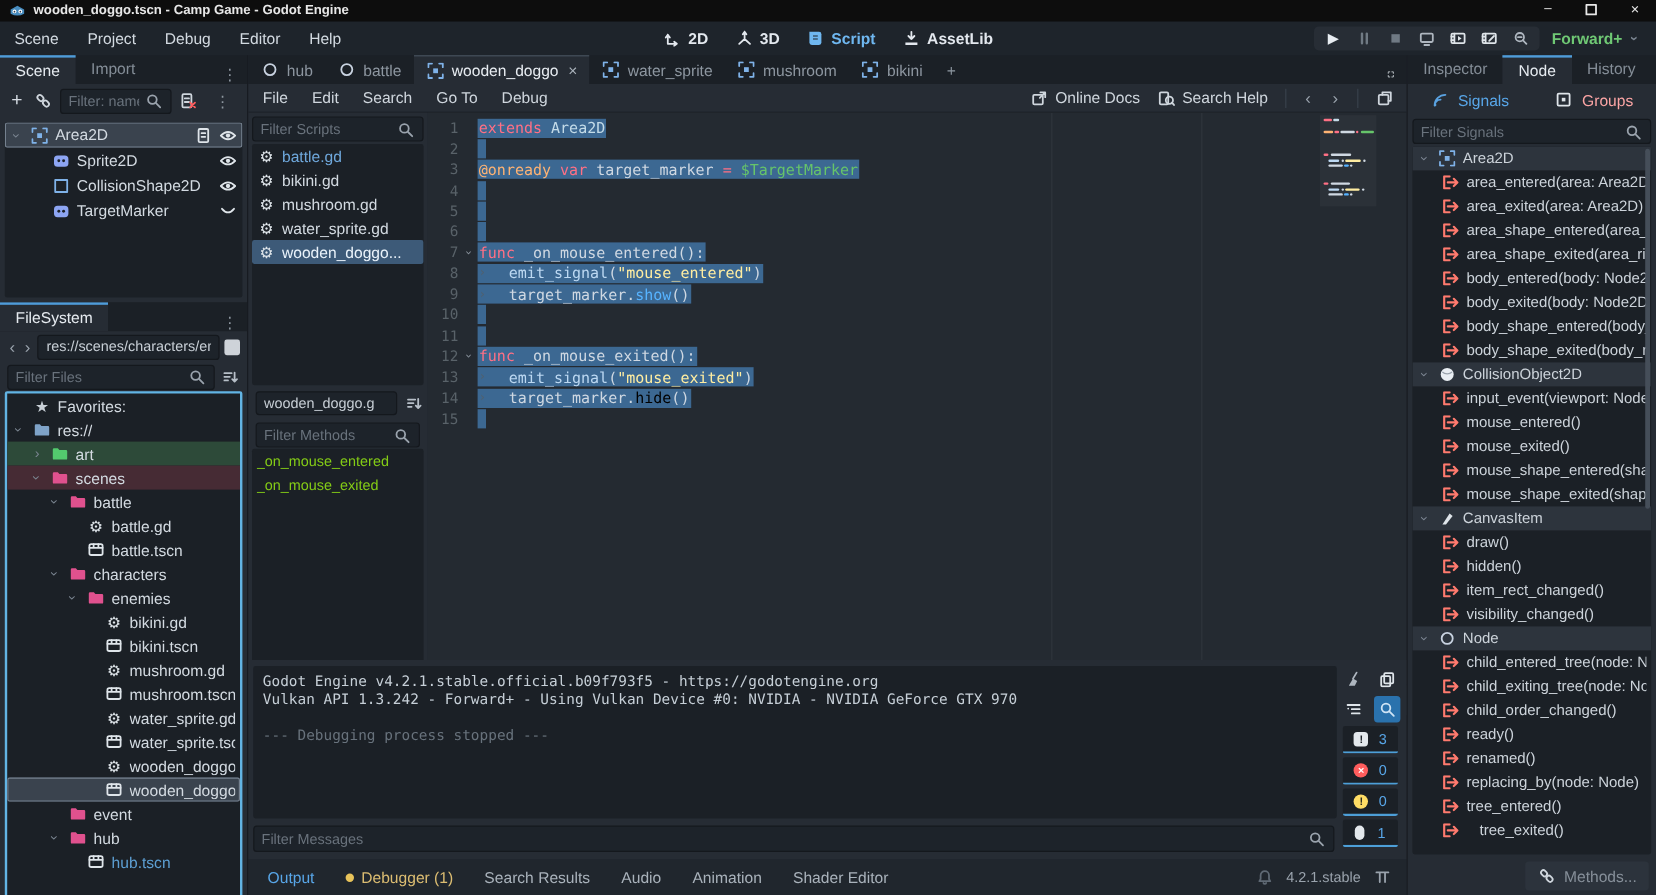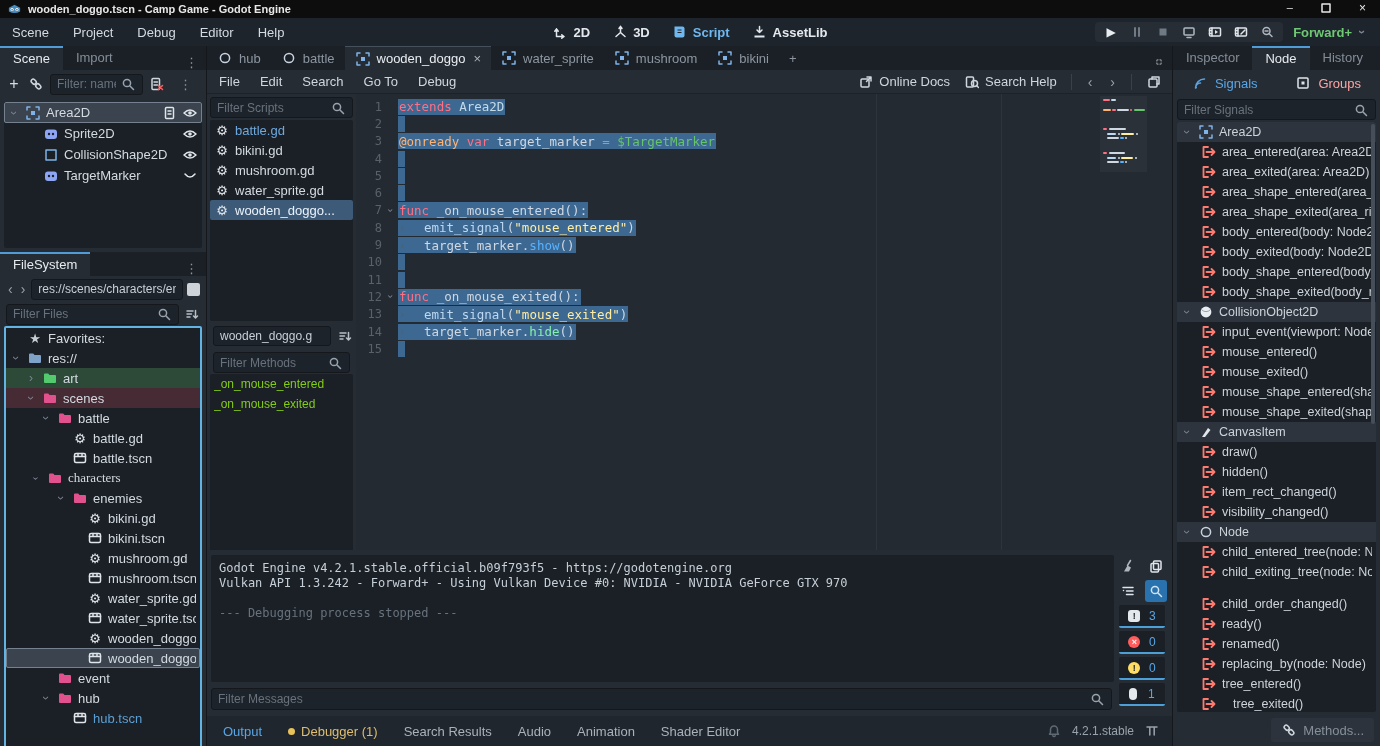--- a/index.html
+++ b/index.html
@@ -423,21 +423,21 @@
       <div class="row" style="padding-left: 49px;">
         <span class="chev"></span>
         <span class="icon">
           <svg width="14" height="14" viewBox="0 0 14 14" fill="none" stroke="#dfe5ea" stroke-width="1.5" stroke-linecap="round" stroke-linejoin="round">
             <rect x="1.5" y="2.5" width="11" height="9" rx="1.5"></rect>
             <path d="M1.5 5.5 h11 M5 2.5 v3 M9 2.5 v3"></path>
           </svg>
         </span>
         <span class="lbl">battle.tscn</span>
       </div>
-      <div class="row" style="padding-left: 24px; font-family: Liberation Serif, serif;">
+      <div class="row" style="padding-left: 34px;">
         <span class="chev down">›</span>
         <span class="icon">
           <svg width="14" height="12" viewBox="0 0 14 12">
             <path d="M1 2.5 a1 1 0 0 1 1-1 h3.2 l1.3 1.6 H12 a1 1 0 0 1 1 1 V10 a1 1 0 0 1 -1 1 H2 a1 1 0 0 1 -1-1 Z" fill="#e0518e"></path>
           </svg>
         </span>
         <span class="lbl">characters</span>
       </div>
       <div class="row" style="padding-left: 49px;">
         <span class="chev down">›</span>
@@ -783,21 +783,21 @@
           <span class="selwrap"><span style="color: rgb(255, 112, 133);">func </span><span style="color: rgb(207, 216, 226);">_on_mouse_exited():</span></span>
         </div>
         <div class="cline">
           <span class="num">13</span>
           <span class="fold"></span>
           <span class="selwrap"><span class="tabseg">›</span><span style="color: rgb(188, 216, 242);">emit_signal</span><span style="color: rgb(207, 216, 226);">(</span><span style="color: rgb(255, 237, 161);">"mouse_exited"</span><span style="color: rgb(207, 216, 226);">)</span></span>
         </div>
         <div class="cline">
           <span class="num">14</span>
           <span class="fold"></span>
-          <span class="selwrap"><span class="tabseg">›</span><span style="color: rgb(207, 216, 226);">target_marker.</span><span style="color: #86efac;">hide</span><span style="color: rgb(207, 216, 226);">()</span></span>
+          <span class="selwrap"><span class="tabseg">›</span><span style="color: rgb(207, 216, 226);">target_marker.</span><span style="color: #000000;">hide</span><span style="color: rgb(207, 216, 226);">()</span></span>
         </div>
         <div class="cline">
           <span class="num">15</span>
           <span class="fold"></span>
           <span class="selwrap empty"></span>
         </div>
       </div>
     <div id="minimap">
         <i style="left: 3px; top: 3px; width: 6.8px; background: rgb(255, 112, 133);"></i>
         <i style="left: 11.3px; top: 3px; width: 5.1px; background: rgb(195, 219, 232);"></i>
@@ -1168,21 +1168,21 @@
       </div>
       <div class="row" style="padding-left: 24px;">
         <span class="icon">
           <svg width="14" height="12" viewBox="0 0 14 12" fill="none" stroke="#ff7a6e" stroke-width="1.8" stroke-linecap="round" stroke-linejoin="round">
             <path d="M6 1 H1.5 V11 H6"></path>
             <path d="M4.5 6 H12 M9.5 3 L12.5 6 L9.5 9"></path>
           </svg>
         </span>
         <span class="lbl">child_exiting_tree(node: Node)</span>
       </div>
-      <div class="row" style="padding-left: 24px; margin-top: 12px;">
+      <div class="row" style="padding-left: 24px;">
         <span class="icon">
           <svg width="14" height="12" viewBox="0 0 14 12" fill="none" stroke="#ff7a6e" stroke-width="1.8" stroke-linecap="round" stroke-linejoin="round">
             <path d="M6 1 H1.5 V11 H6"></path>
             <path d="M4.5 6 H12 M9.5 3 L12.5 6 L9.5 9"></path>
           </svg>
         </span>
         <span class="lbl">child_order_changed()</span>
       </div>
       <div class="row" style="padding-left: 24px;">
         <span class="icon">

